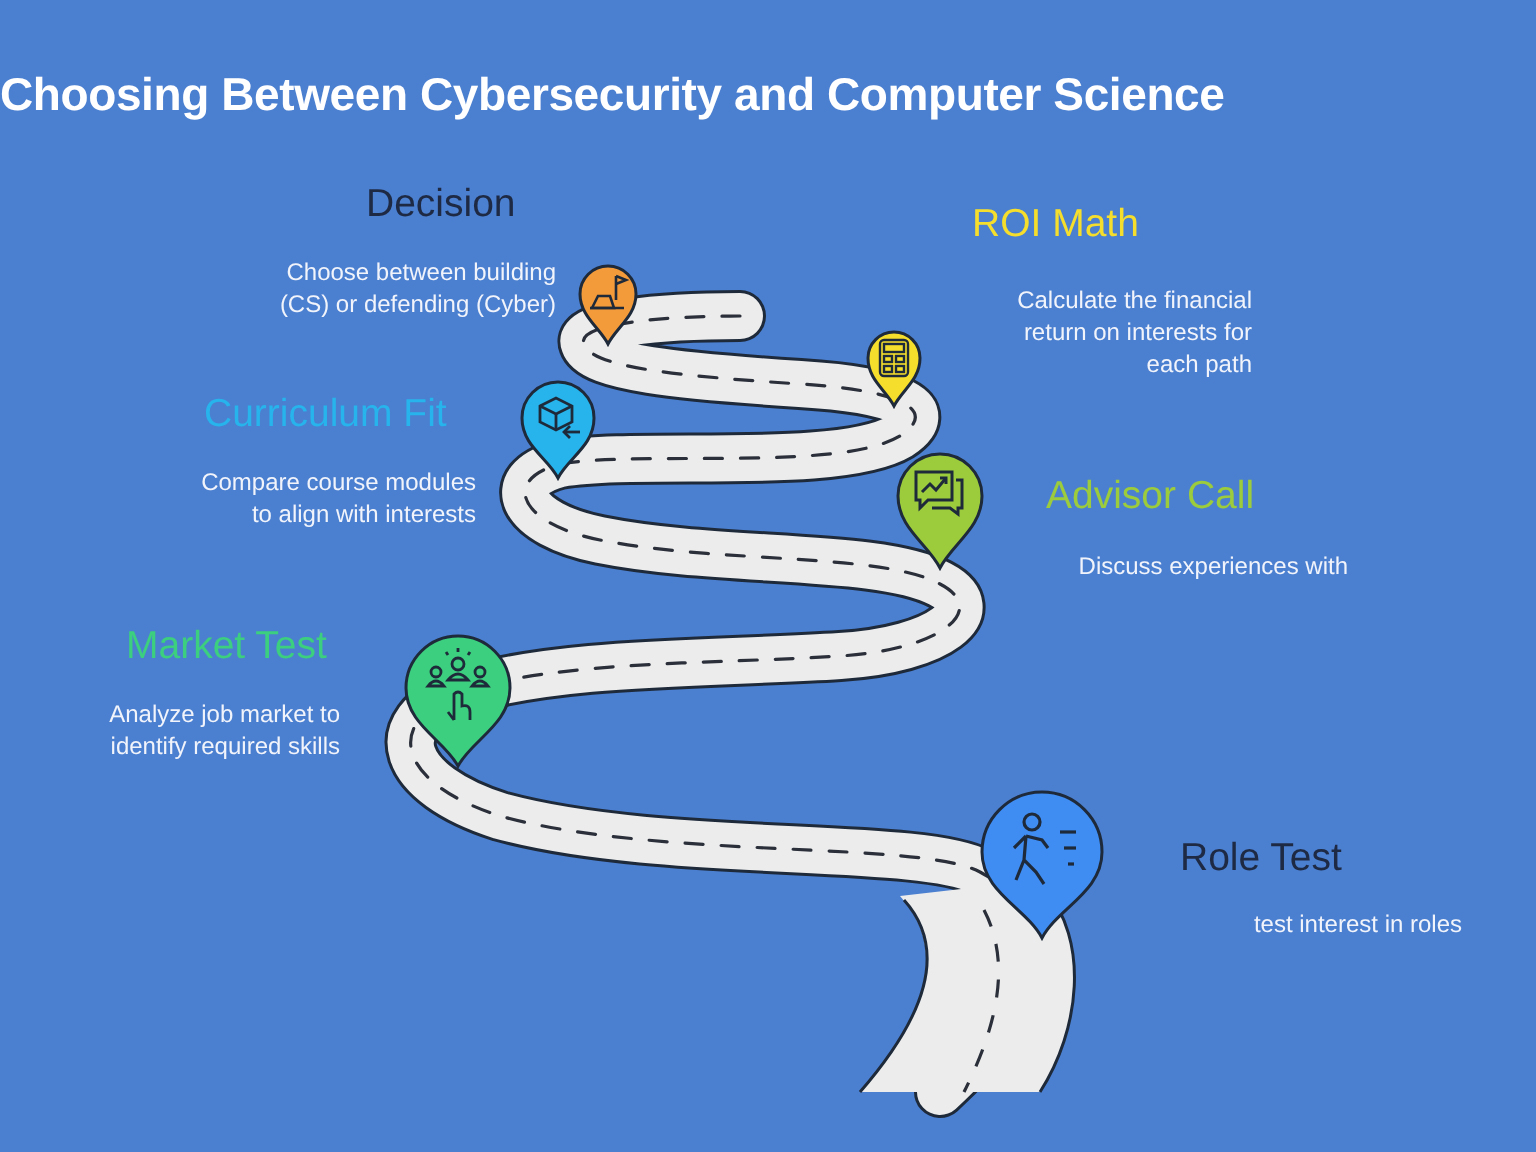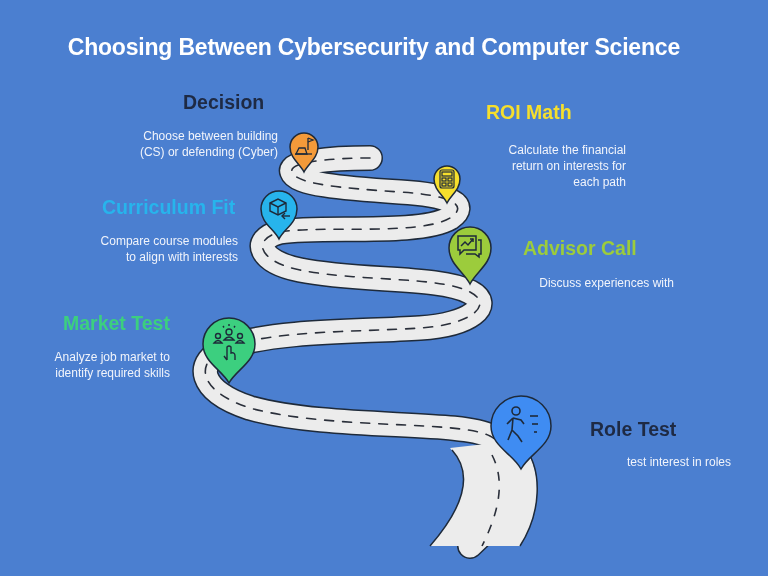--- a/index.html
+++ b/index.html
@@ -4,26 +4,26 @@
 <style>
   html, body { margin: 0; padding: 0; }
   body {
     width: 768px; height: 576px; overflow: hidden;
     background: #4b7fd0;
     font-family: "Liberation Sans", sans-serif;
     position: relative;
   }
   .title {
     position: absolute; left: 0; top: 34px; width: 680px;
-    text-align: right; color: #ffffff; font-weight: bold; font-size: 23px;
+    text-align: left; color: #ffffff; font-weight: bold; font-size: 23px;
     letter-spacing: -0.2px;
   }
   svg.road { position: absolute; left: 0; top: 0; }
   .step-title {
-    position: absolute; font-weight: bold; font-size: 19.5px; white-space: nowrap;
+    position: absolute; font-weight: normal; font-size: 19.5px; white-space: nowrap;
   }
   .step-desc {
     position: absolute; color: #f1f4fb; font-size: 12px; line-height: 16px;
     text-align: right; white-space: nowrap;
   }
   .pin { position: absolute; }
 </style>
 </head>
 <body>
 

